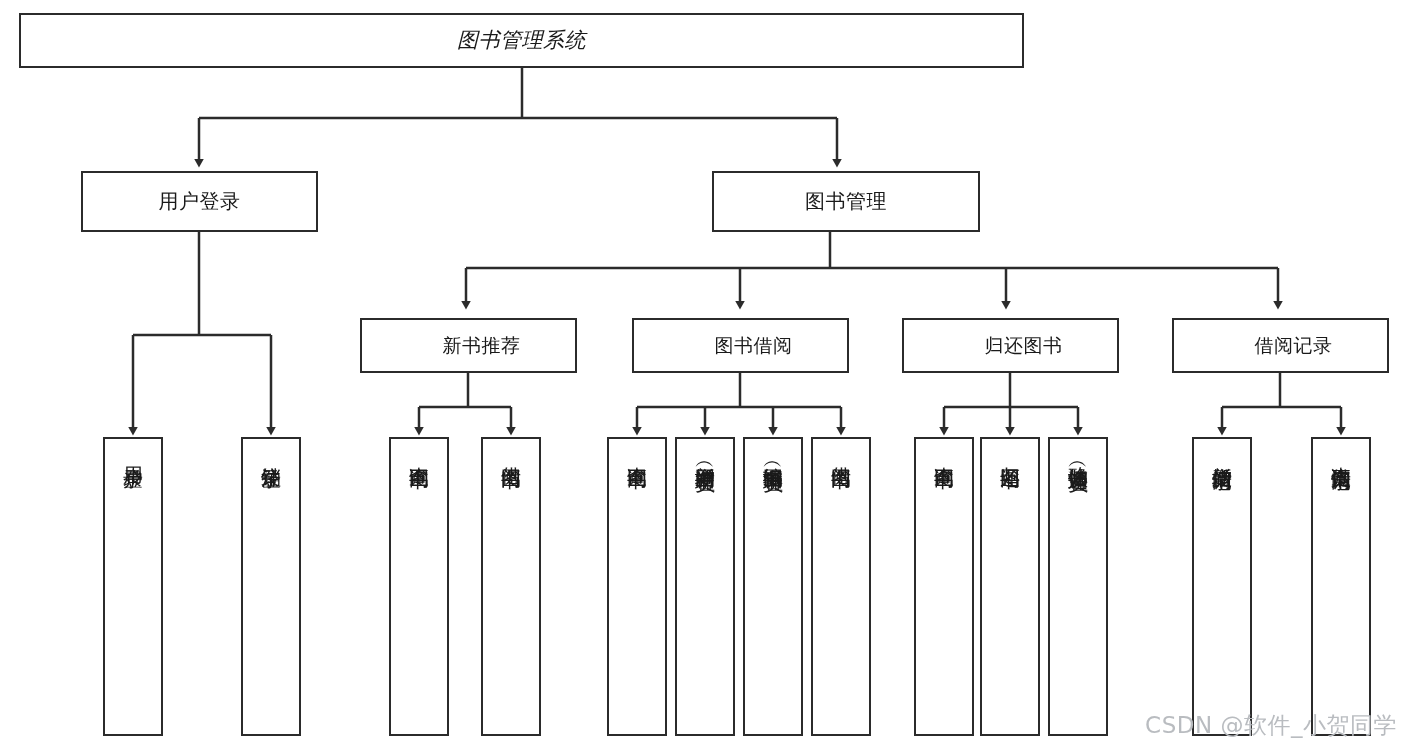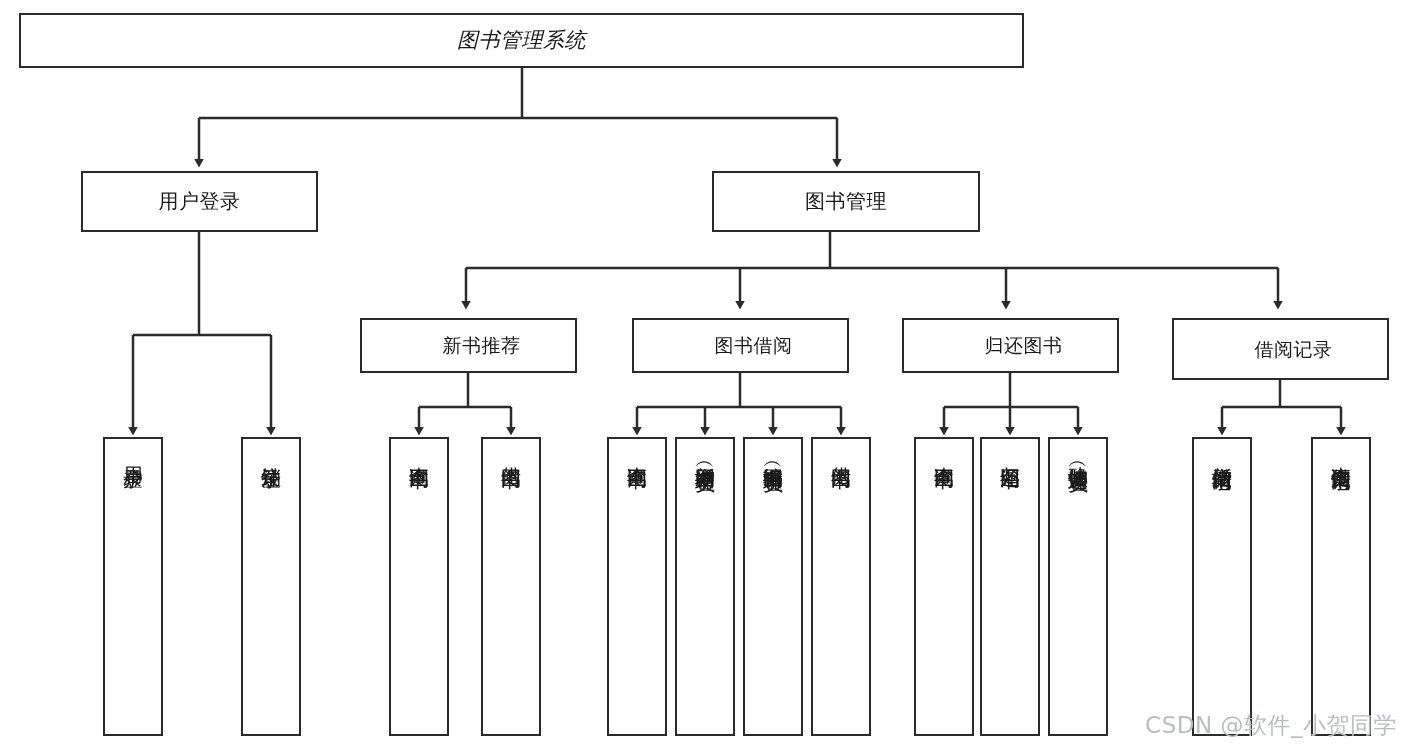--- a/index.html
+++ b/index.html
@@ -145,21 +145,21 @@
 
   <div class="node node-l2" style="left:360px; top:318px; width:217px; height:55px;">
     <span class="label">新书推荐</span>
   </div>
   <div class="node node-l2" style="left:632px; top:318px; width:217px; height:55px;">
     <span class="label">图书借阅</span>
   </div>
   <div class="node node-l2" style="left:902px; top:318px; width:217px; height:55px;">
     <span class="label">归还图书</span>
   </div>
-  <div class="node node-l2" style="left:1172px; top:318px; width:217px; height:62px;">
+  <div class="node node-l2" style="left:1172px; top:318px; width:217px; height:55px;">
     <span class="label">借阅记录</span>
   </div>
 
   <div class="node node-leaf" style="left:103px; top:437px; width:60px; height:299px;">
     <span class="label">用户登录</span>
   </div>
   <div class="node node-leaf" style="left:241px; top:437px; width:60px; height:299px;">
     <span class="label">注销登录</span>
   </div>
 

